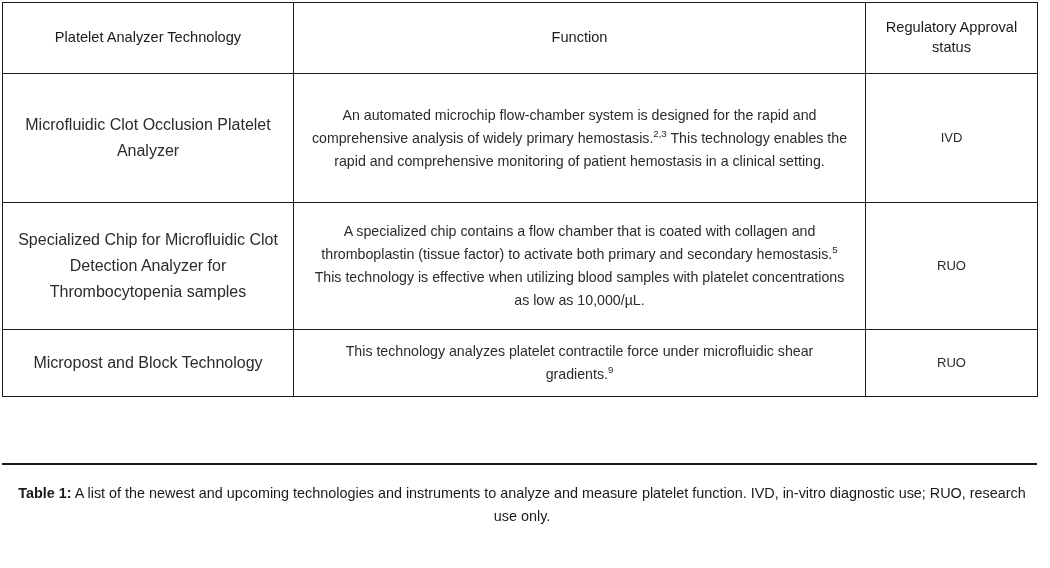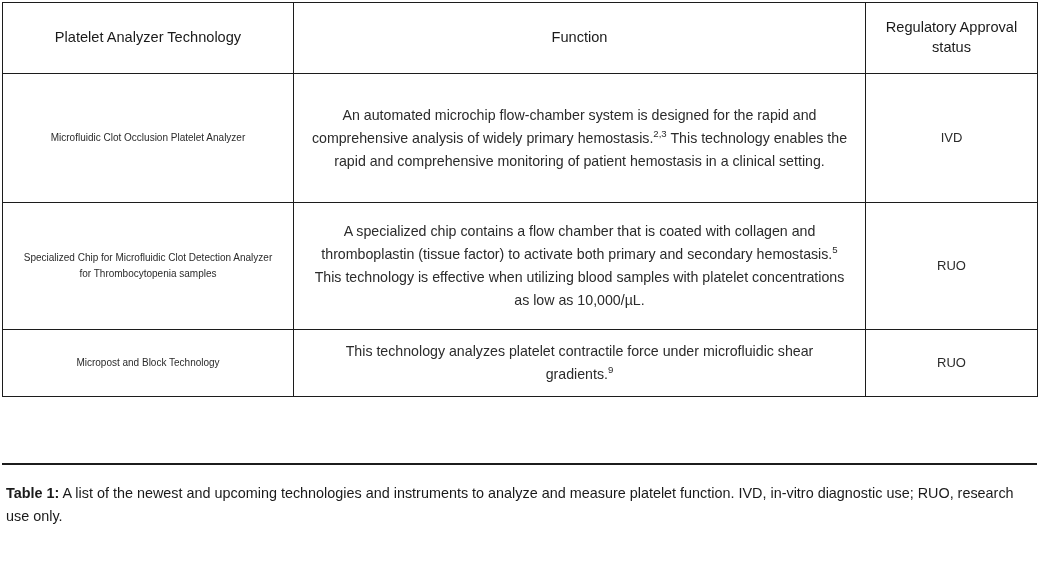--- a/index.html
+++ b/index.html
@@ -53,21 +53,21 @@
     padding-bottom: 4px;
   }
   thead th.th-fn { font-size: 14.6px; text-align: center; }
 
   tbody td {
     font-size: 14.2px;
     line-height: 1.62;
     color: #2b2b2b;
   }
   tbody td.col-tech {
-    font-size: 10px;
+    font-size: 16px;
     padding-left: 14px;
     padding-right: 14px;
   }
   tbody td.col-fn {
     padding-left: 16px;
     padding-right: 16px;
   }
   tbody td.col-reg {
     font-size: 13px;
   }
@@ -94,21 +94,21 @@
 
   
   .caption {
     position: absolute;
     left: 6px;
     top: 482px;
     width: 1032px;
     font-size: 14.4px;
     line-height: 1.62;
     color: #1a1a1a;
-    text-align: left;
+    text-align: center;
   }
   .caption b { font-weight: bold; }
 </style>
 </head>
 <body>
 
 <div class="page">
 
   <div class="table-wrap">
     <table class="tbl">

